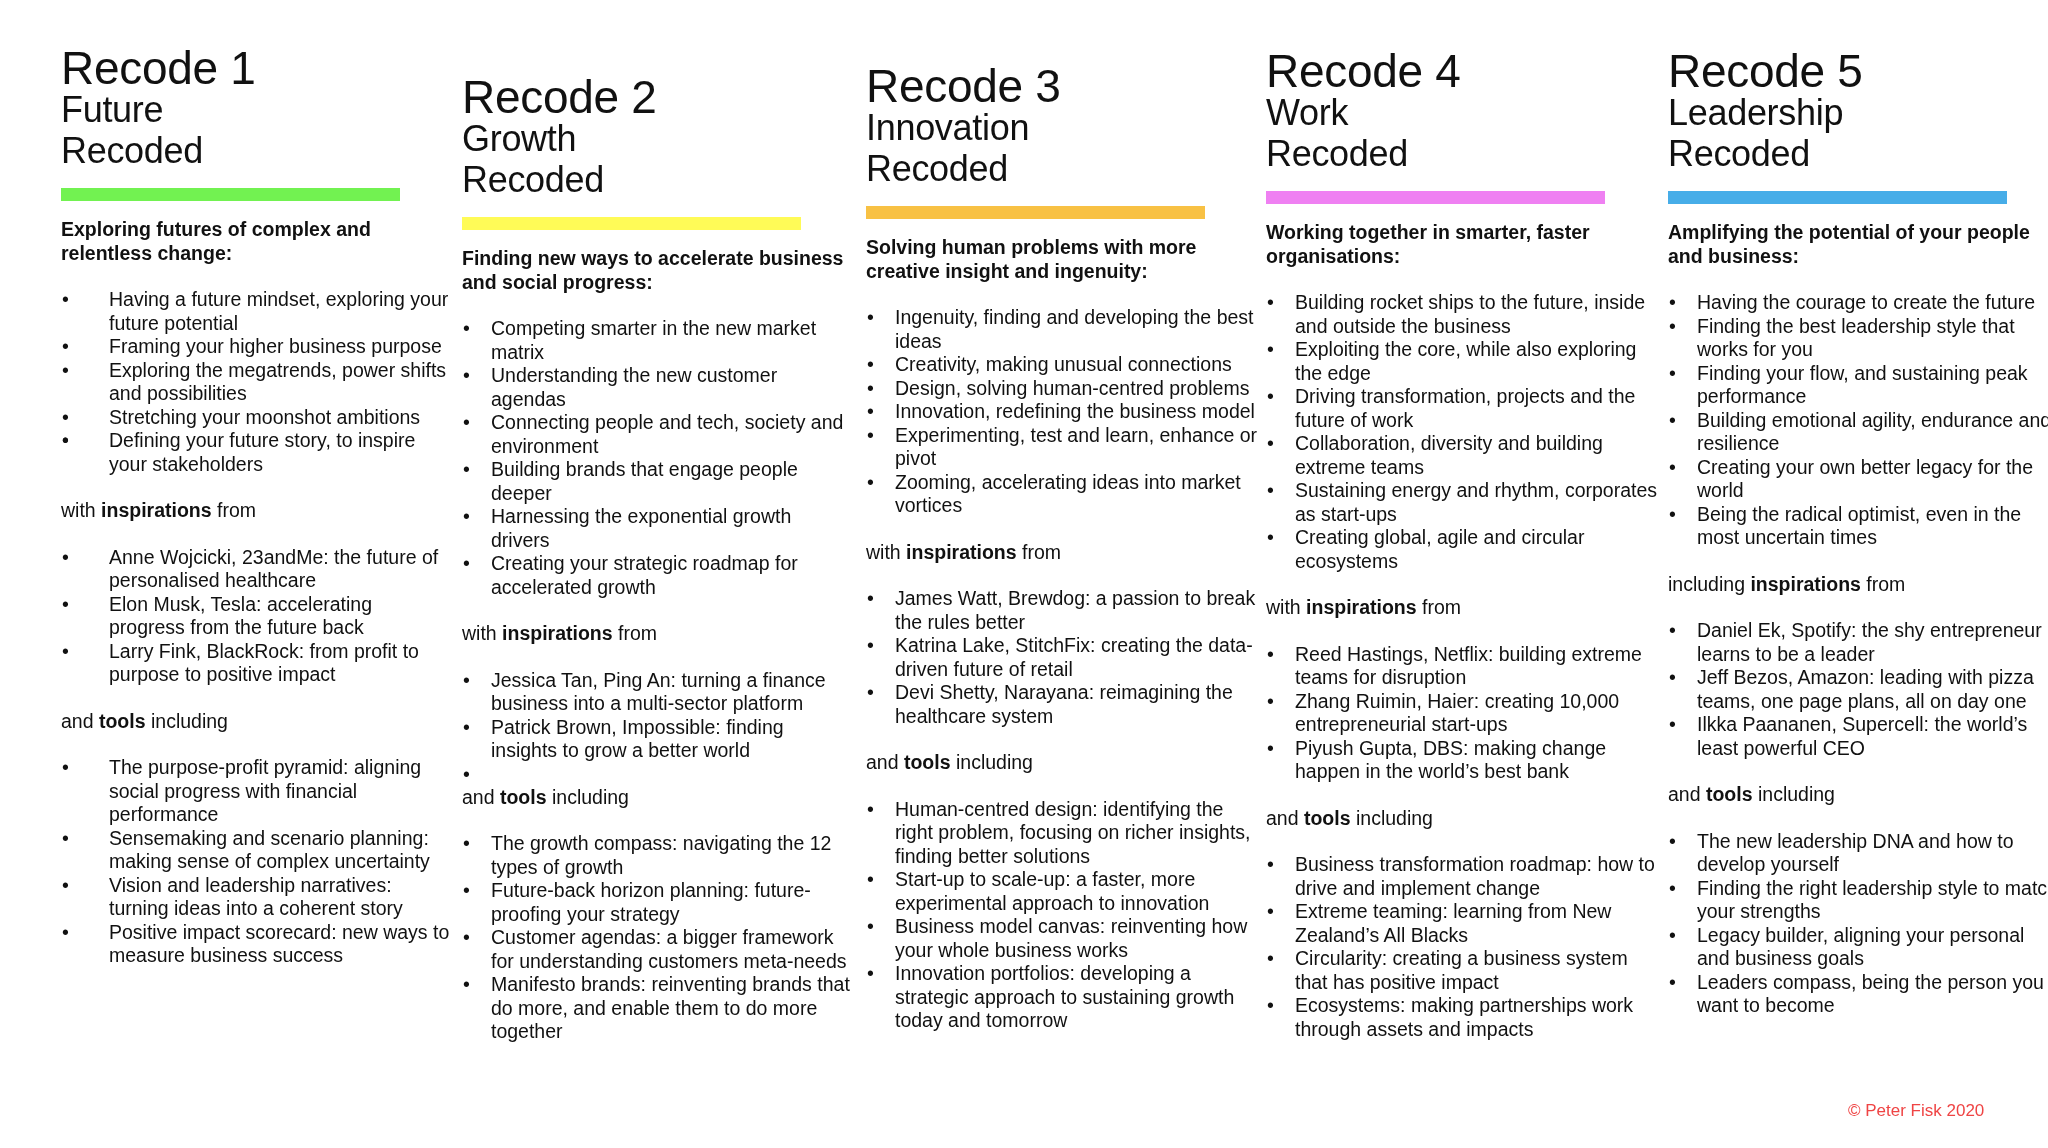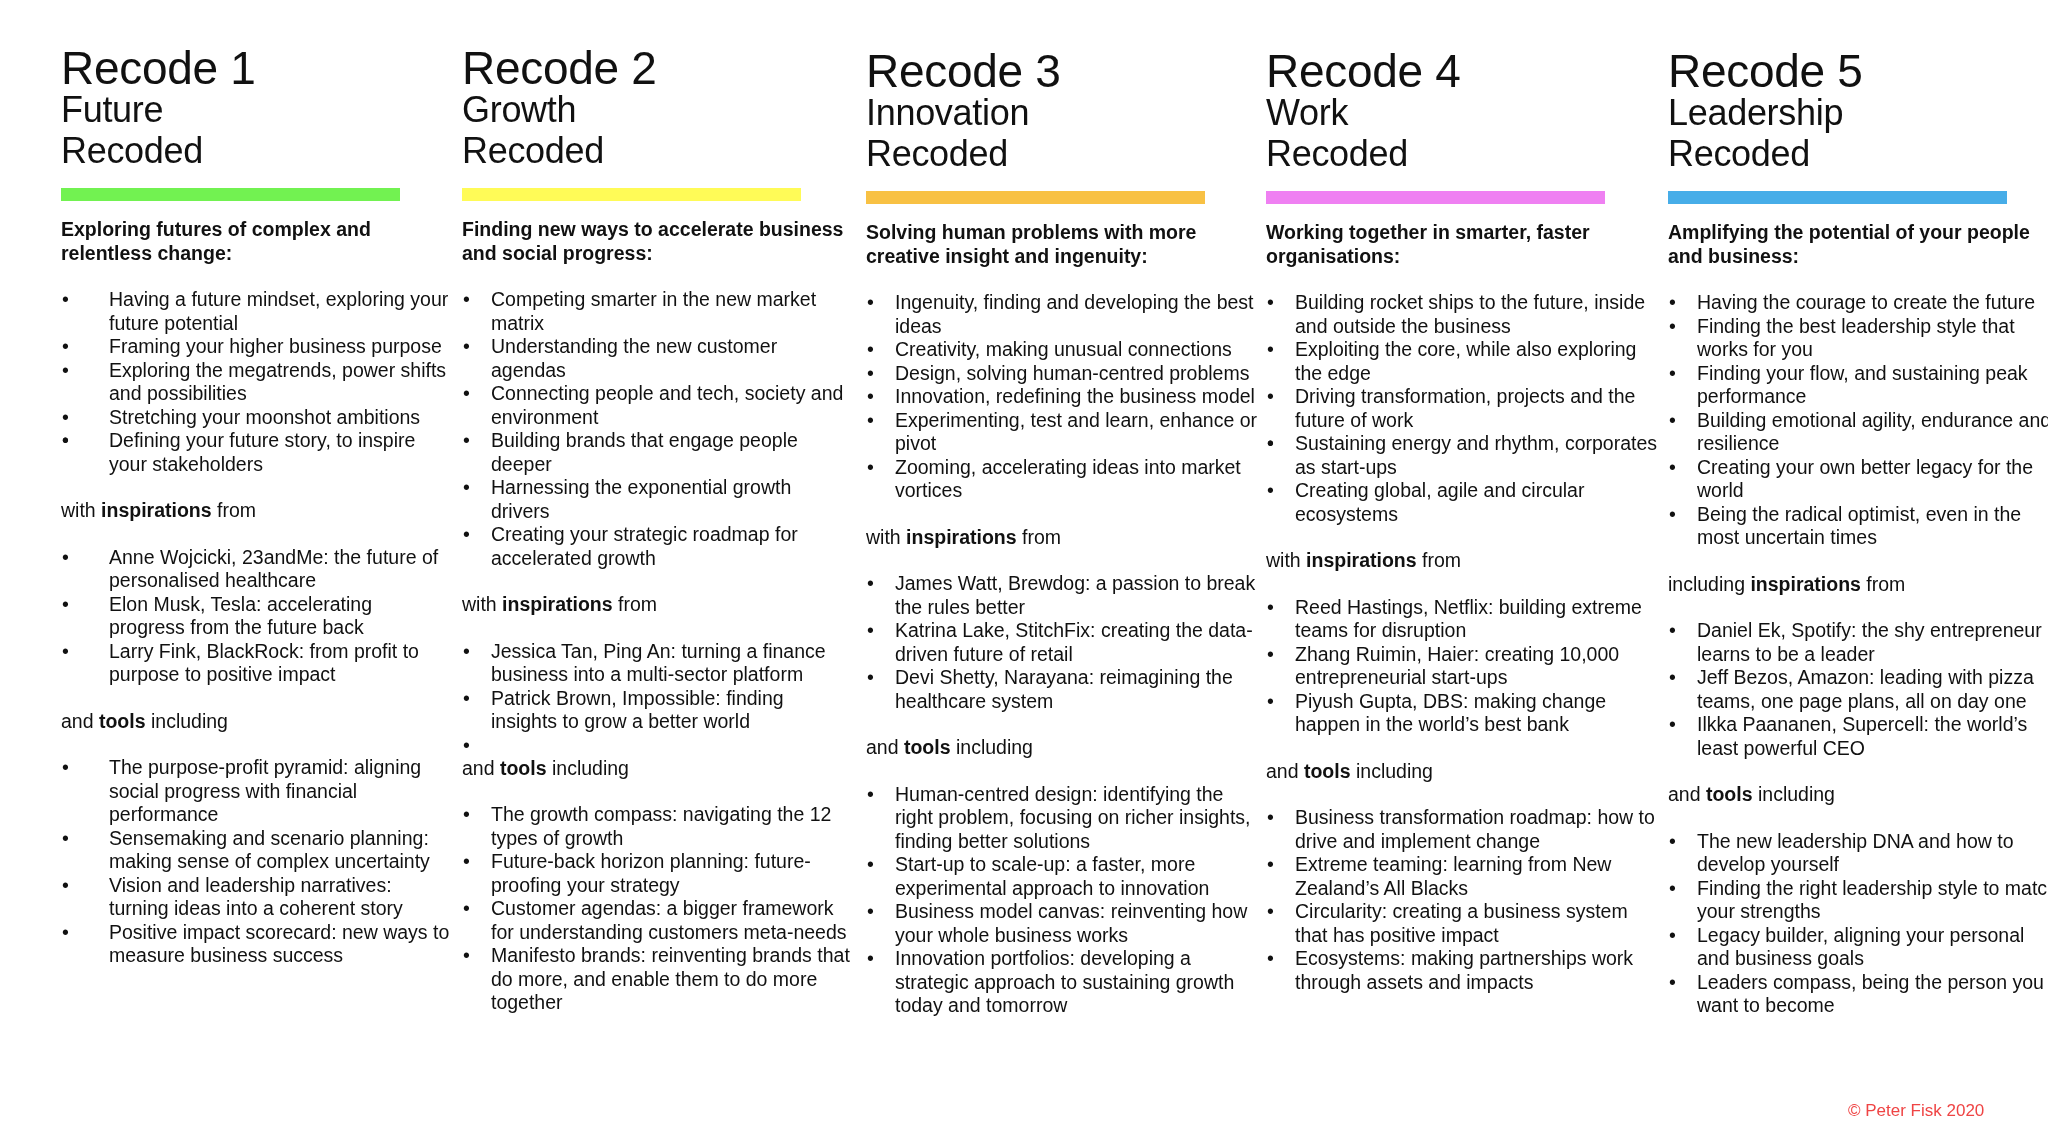--- a/index.html
+++ b/index.html
@@ -4,22 +4,22 @@
 <style>
   html, body { margin: 0; padding: 0; background: #ffffff; }
   body {
     width: 2048px; height: 1148px; position: relative; overflow: hidden;
     font-family: "Liberation Sans", sans-serif; color: #111111;
   }
   .col {
     position: absolute; top: 48px; width: 392px;
   }
   .col.c1 { left: 61px; }
-  .col.c2 { left: 462px; }
-  .col.c3 { left: 866px; top: 51px; }
+  .col.c2 { left: 462px; margin-top: 29px; }
+  .col.c3 { left: 866px; top: 66px; }
   .col.c4 { left: 1266px; top: 51px; }
   .col.c5 { left: 1668px; top: 51px; }
 
   .h-num { font-size: 46px; line-height: 41px; font-weight: normal; margin: 0; letter-spacing: -0.3px; }
   .h-title { font-size: 36px; line-height: 41px; font-weight: normal; margin: 0; letter-spacing: -0.3px; }
   .bar { height: 13px; width: 339px; margin-top: 17px; margin-bottom: 17px; }
 
   .subtitle { font-size: 19.5px; line-height: 23.5px; font-weight: bold; margin: 0 0 23px 0; }
   ul.blist { list-style: none; margin: 0; padding: 0; }
   ul.blist li { position: relative; font-size: 19.5px; line-height: 23.5px; padding-left: 29px; }
@@ -124,21 +124,21 @@
     <div class="col c4">
       <div class="h-num">Recode 4</div>
       <div class="h-title">Work</div>
       <div class="h-title">Recoded</div>
       <div class="bar" style="background: rgb(239, 128, 242);"></div>
       <div class="subtitle">Working together in smarter, faster organisations:</div>
       <ul class="blist">
         <li><span class="bul">•</span><span>Building rocket ships to the future, inside and outside the business</span></li>
         <li><span class="bul">•</span><span>Exploiting the core, while also exploring the edge</span></li>
         <li><span class="bul">•</span><span>Driving transformation, projects and the future of work</span></li>
-        <li><span class="bul">•</span></li>
+        <li><span class="bul">•</span><span>Collaboration, diversity and building extreme teams</span></li>
         <li><span class="bul">•</span><span>Sustaining energy and rhythm, corporates as start-ups</span></li>
         <li><span class="bul">•</span><span>Creating global, agile and circular ecosystems</span></li>
       </ul>
       <div class="section-label"><span>with </span><b>inspirations</b><span> from</span></div>
       <ul class="blist">
         <li><span class="bul">•</span><span>Reed Hastings, Netflix: building extreme teams for disruption</span></li>
         <li><span class="bul">•</span><span>Zhang Ruimin, Haier: creating 10,000 entrepreneurial start-ups</span></li>
         <li><span class="bul">•</span><span>Piyush Gupta, DBS: making change happen in the world’s best bank</span></li>
       </ul>
       <div class="section-label"><span>and </span><b>tools</b><span> including</span></div>

